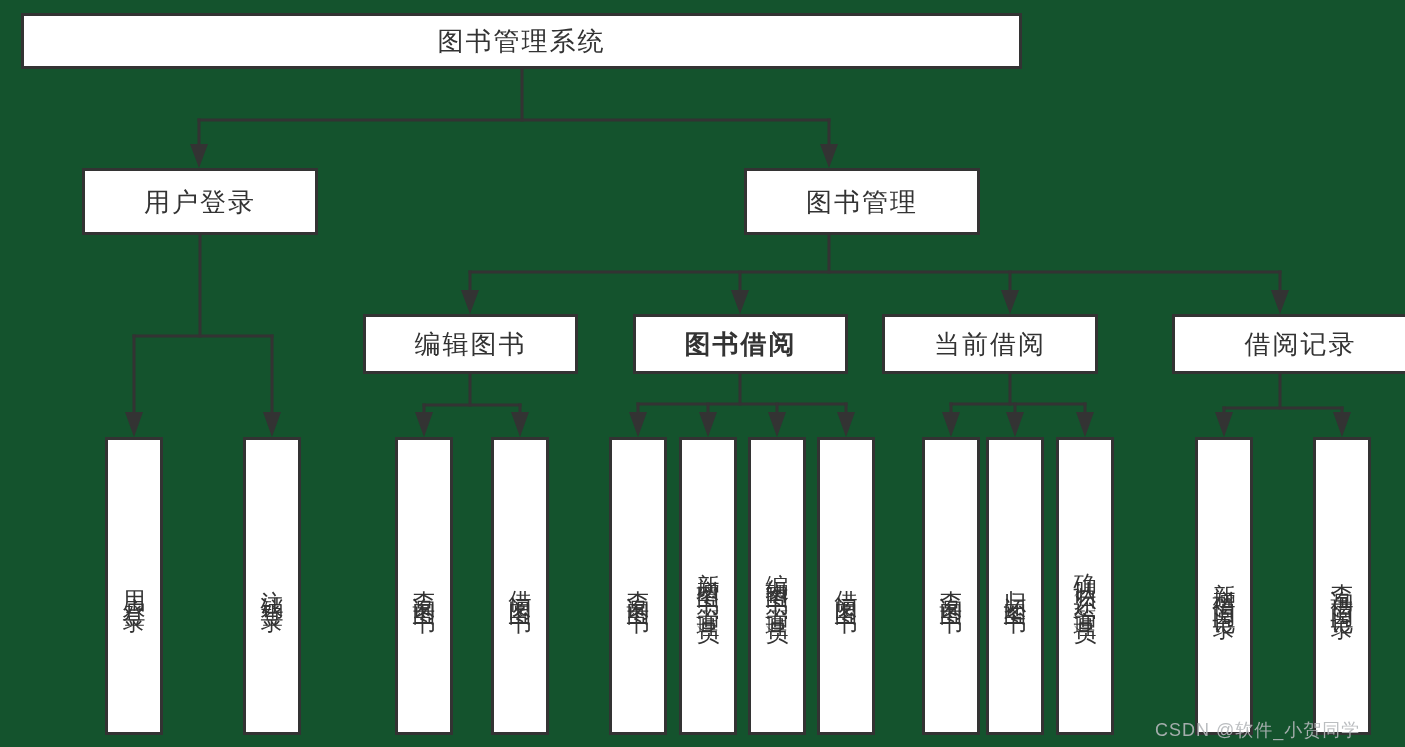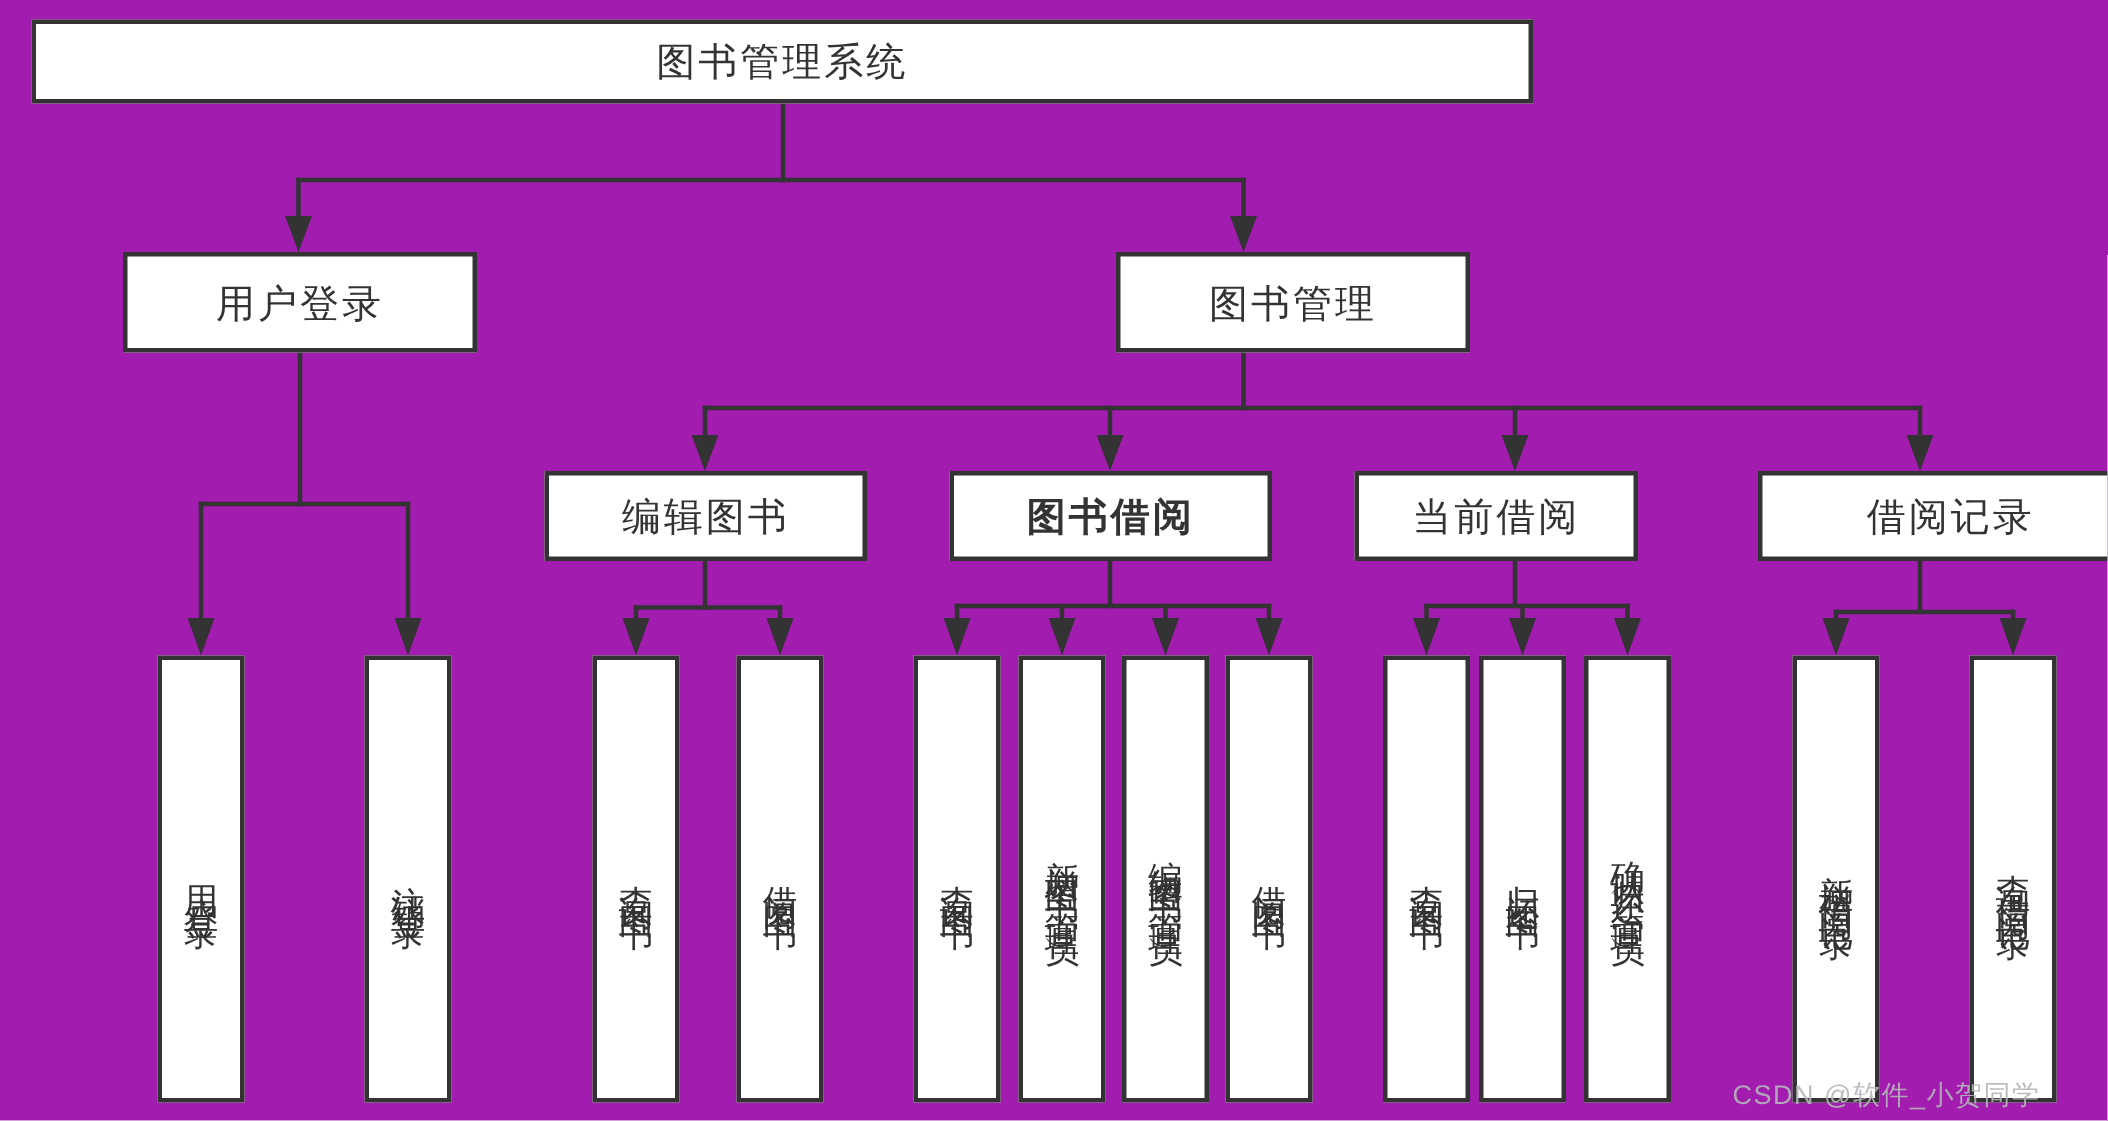--- a/index.html
+++ b/index.html
@@ -1,19 +1,19 @@
 <!DOCTYPE html>
 <html><head>
 <meta charset="utf-8">
 <style>
   html,body{margin:0;padding:0;background:#ffffff;}
   #canvas{
     position:relative;
     width:1405px;height:747px;
-    background:#a21caf;
+    background:#14532d;
     font-family:"Liberation Sans", sans-serif;
     overflow:hidden;
   }
   #wires{position:absolute;left:0;top:0;z-index:0;}
   .box{
     position:absolute;
     box-sizing:border-box;
     border:3px solid #333333;
     background:#ffffff;
     display:flex;
@@ -139,21 +139,21 @@
   <div class="box h" style="left:744px;top:168px;width:236px;height:67px;">
     <span class="t">图书管理</span>
   </div>
 
   <div class="box h" style="left:363px;top:314px;width:215px;height:60px;">
     <span class="t">编辑图书</span>
   </div>
   <div class="box h" style="left:633px;top:314px;width:215px;height:60px;font-weight:bold;">
     <span class="t">图书借阅</span>
   </div>
-  <div class="box h" style="left:903px;top:314px;width:189px;height:60px;">
+  <div class="box h" style="left:882px;top:314px;width:216px;height:60px;">
     <span class="t">当前借阅</span>
   </div>
   <div class="box h" style="left:1172px;top:314px;width:257px;height:60px;">
     <span class="t">借阅记录</span>
   </div>
 
   <div class="box v" style="left:105px;top:437px;width:58px;height:298px;">
     <span class="t">用户登录</span>
   </div>
   <div class="box v" style="left:243px;top:437px;width:58px;height:298px;">

